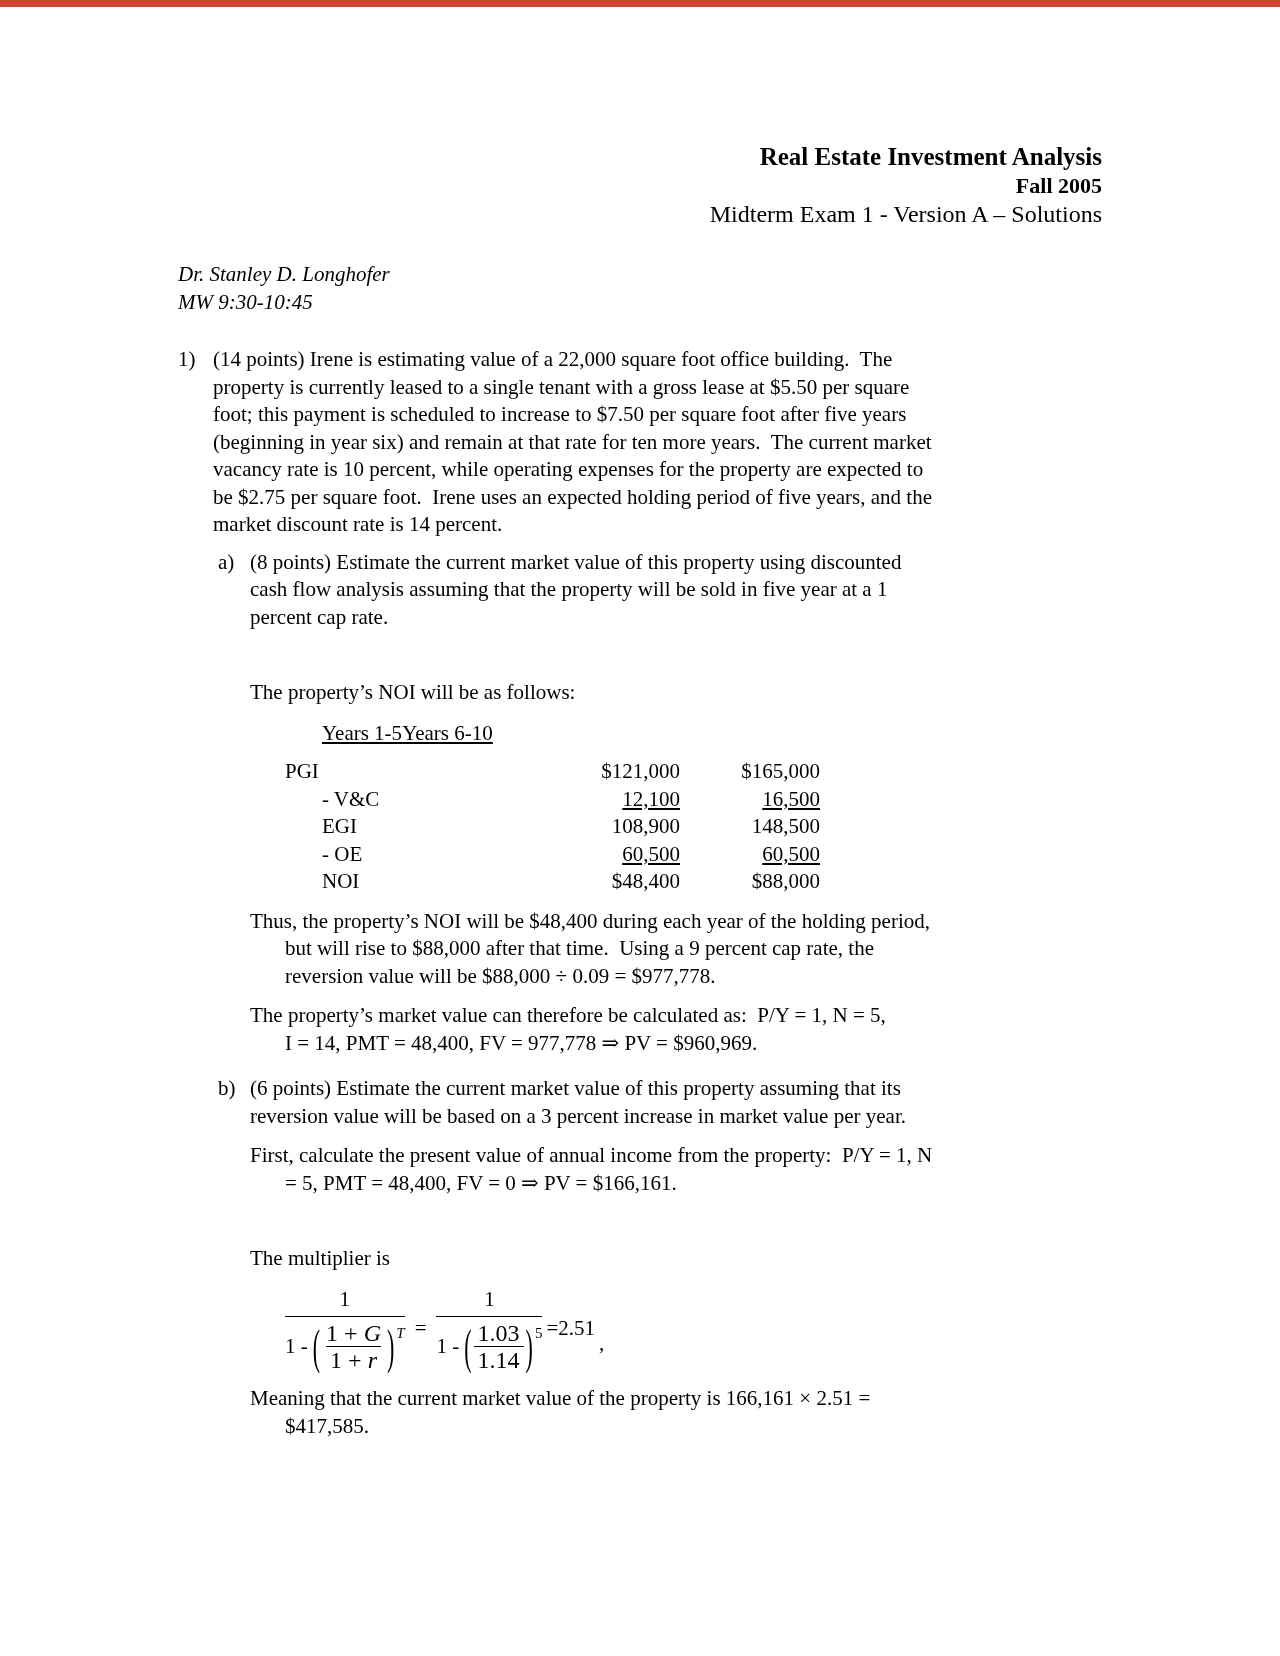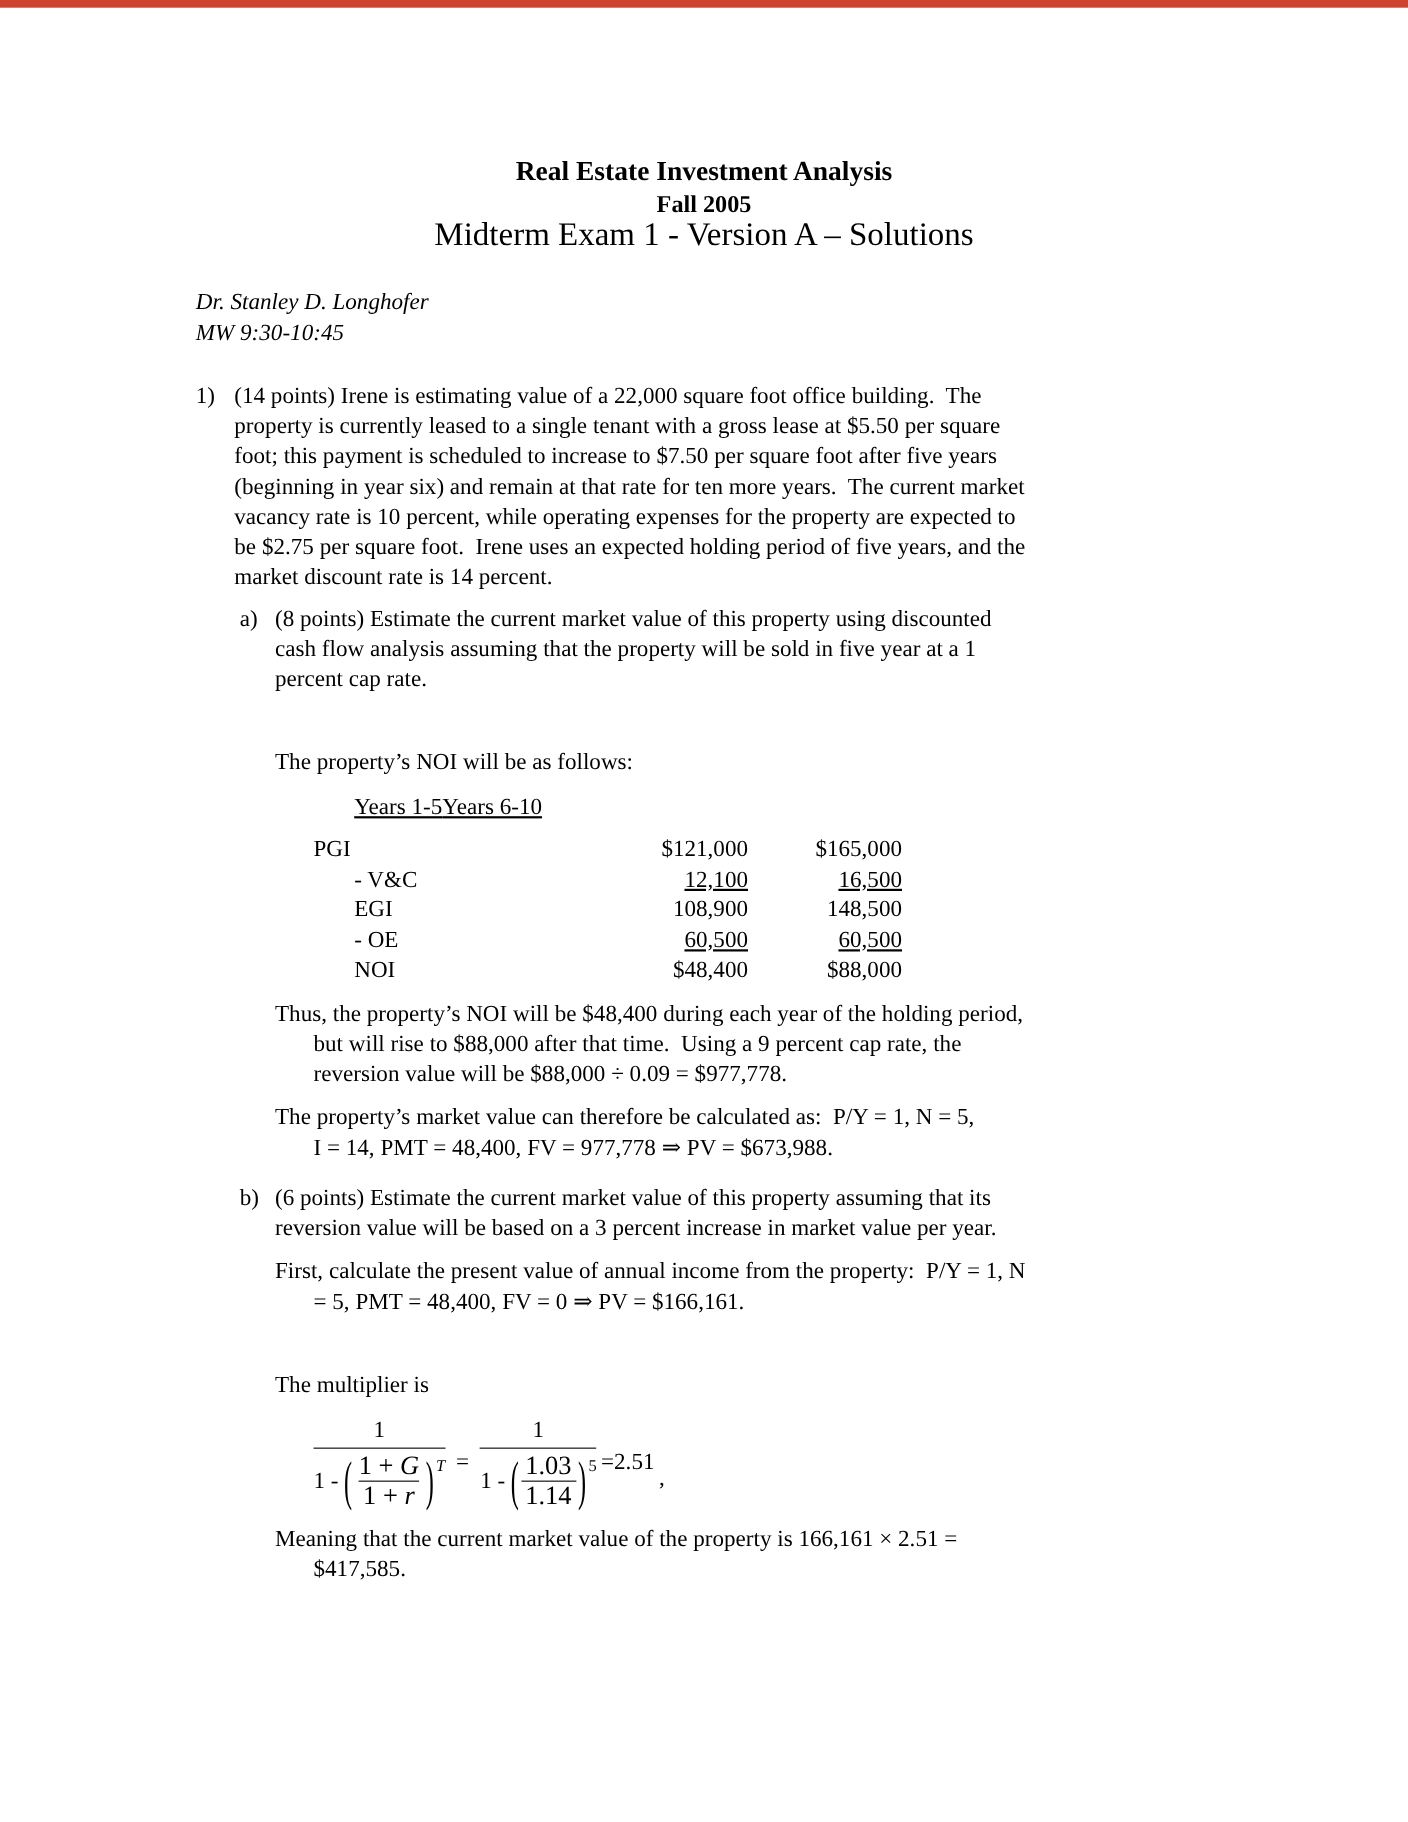--- a/index.html
+++ b/index.html
@@ -8,24 +8,24 @@
     height:1656px;
     overflow:hidden;
     font-family:"Liberation Serif","DejaVu Serif",serif;
     color:#000;
     font-size:21px;
     line-height:27.5px;
   }
   .top-bar { width:100%; height:7px; background:#cf4331; }
   .page { padding:134px 178px 0 178px; }
 
-  .title-block { text-align:center; margin-bottom:32px; }
+  .title-block { text-align:right; margin-bottom:32px; }
   .doc-title { font-size:25px; font-weight:bold; line-height:31px; }
   .doc-term  { font-size:22px; font-weight:bold; line-height:28px; }
-  .doc-sub   { font-size:30px; line-height:28px; }
+  .doc-sub   { font-size:24px; line-height:28px; }
 
   .instructor { font-style:italic; margin-bottom:30px; line-height:28px; }
 
   .qitem { display:flex; margin-bottom:10px; }
   .qnum  { width:35px; flex:none; }
   .qtext { white-space:pre; }
 
   .sub-item { display:flex; margin-left:40px; margin-bottom:12px; }
   .sub-label { width:32px; flex:none; }
   .sub-text { white-space:pre; }
@@ -148,21 +148,21 @@
     <div class="nt-label ind">NOI</div>
     <div class="nt-val">$48,400</div>
     <div class="nt-val">$88,000</div>
   </div>
 
   <div class="sol">Thus, the property’s NOI will be $48,400 during each year of the holding period,
 but will rise to $88,000 after that time.  Using a 9 percent cap rate, the
 reversion value will be $88,000 ÷ 0.09 = $977,778.</div>
 
   <div class="sol">The property’s market value can therefore be calculated as:  P/Y = 1, N = 5,
-I = 14, PMT = 48,400, FV = 977,778 ⇒ PV = $673,988.</div>
+I = 14, PMT = 48,400, FV = 977,778 ⇒ PV = $960,969.</div>
 
   <div class="sub-item part-b-gap">
     <span class="sub-label">b)</span>
     <div class="sub-text">(6 points) Estimate the current market value of this property assuming that its
 reversion value will be based on a 3 percent increase in market value per year.</div>
   </div>
 
   <div class="sol">First, calculate the present value of annual income from the property:  P/Y = 1, N
 = 5, PMT = 48,400, FV = 0 ⇒ PV = $166,161.</div>
 

